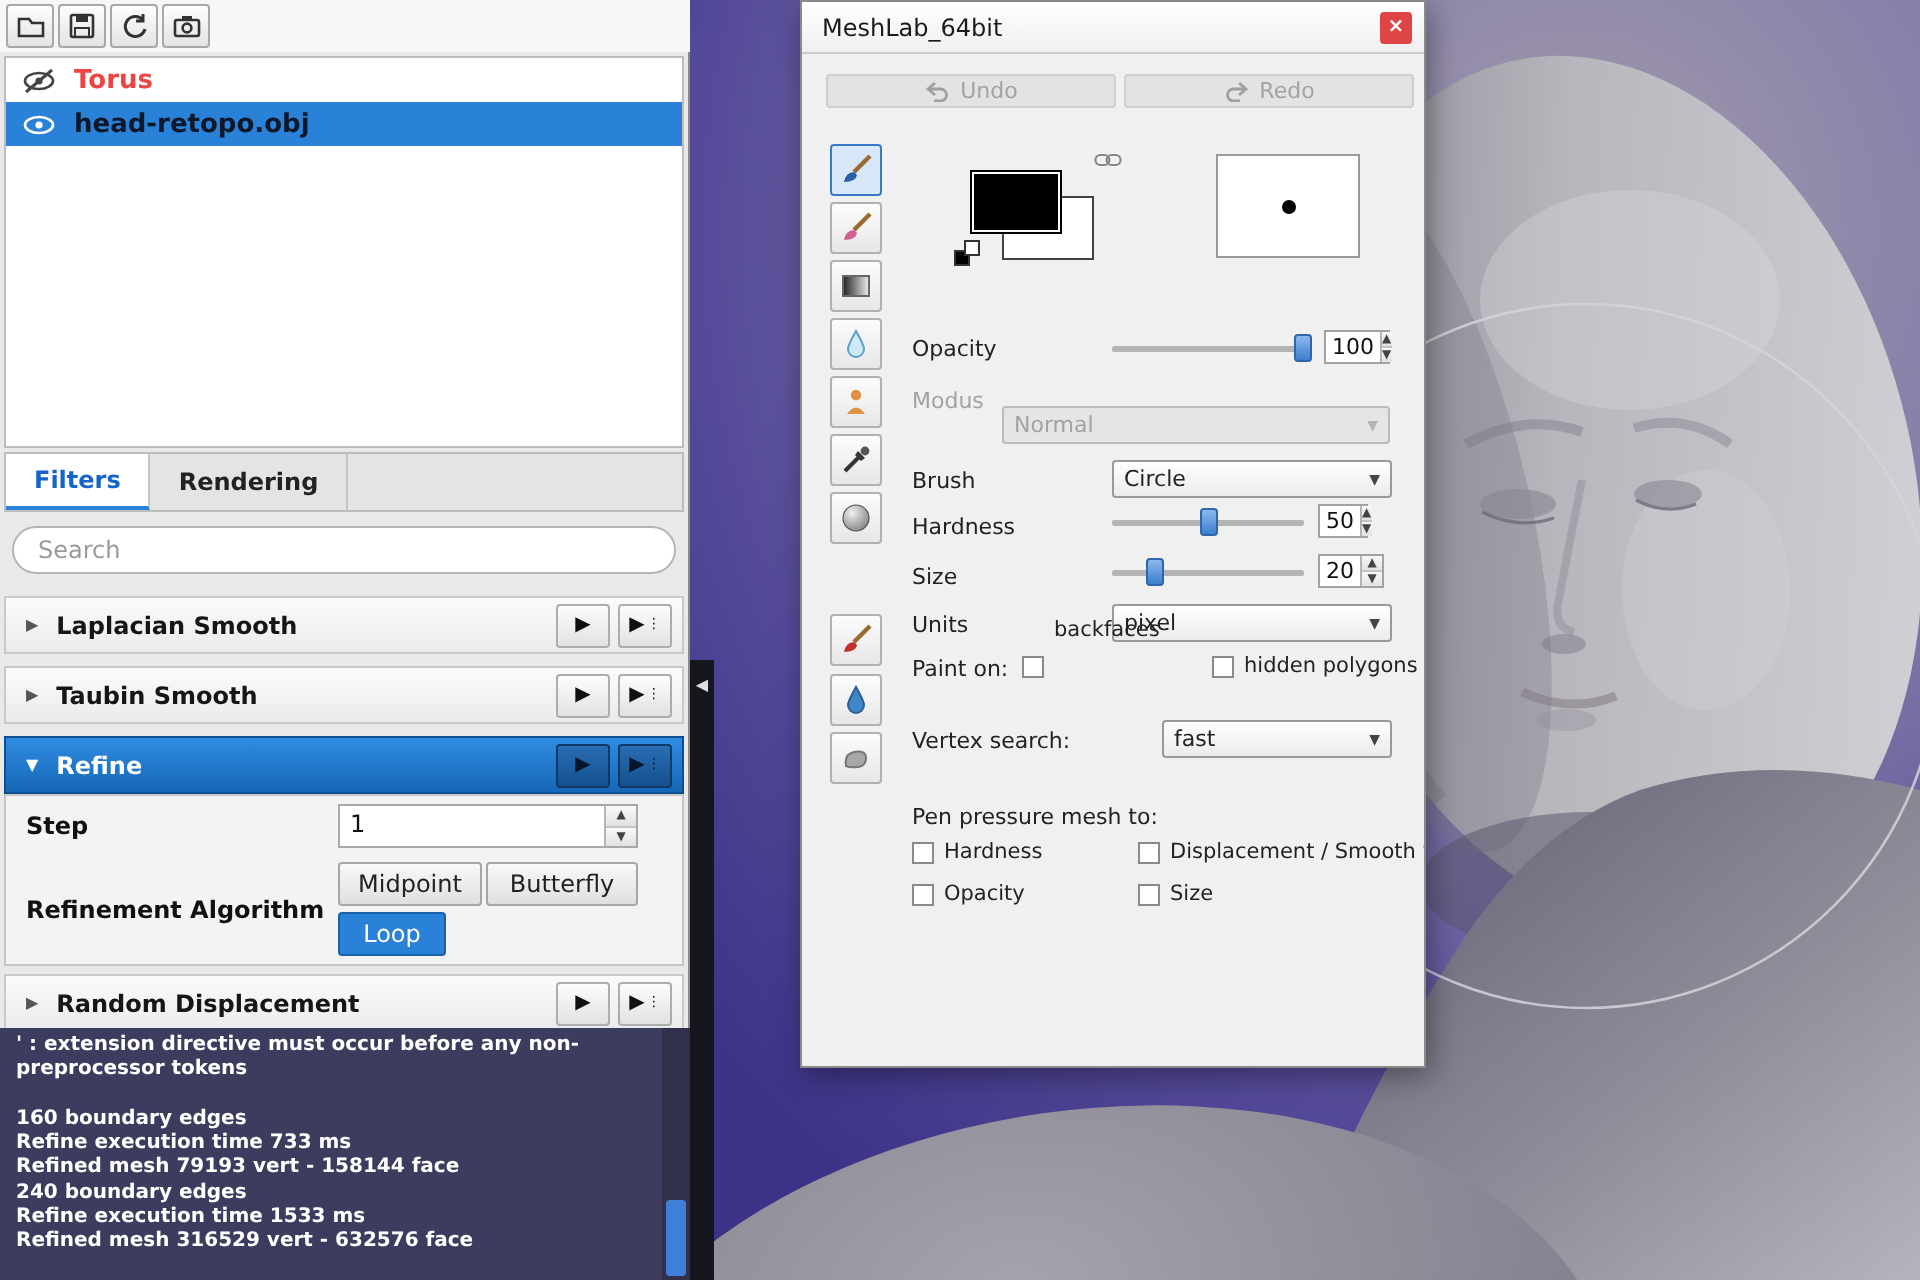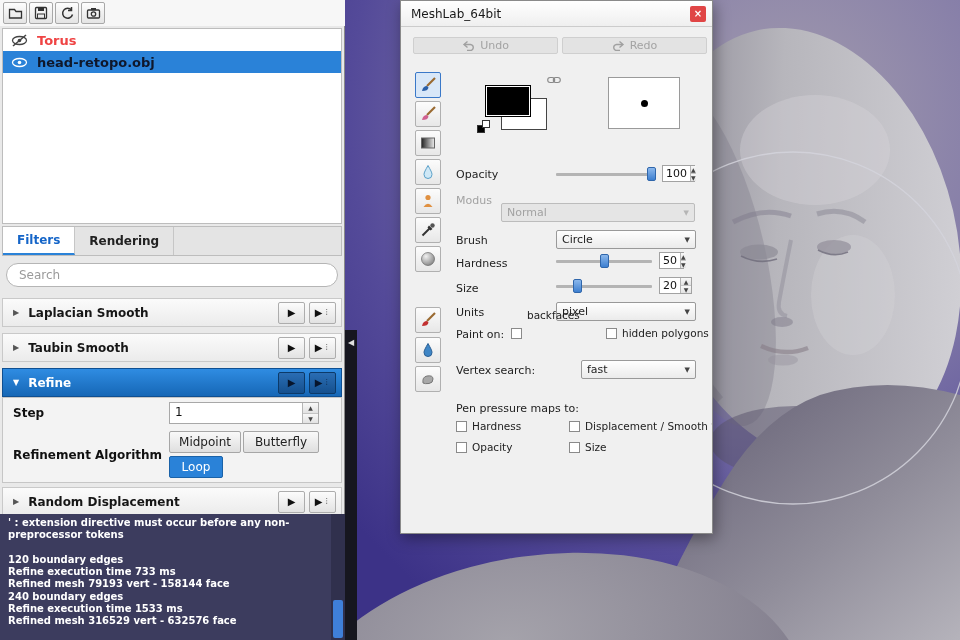--- a/index.html
+++ b/index.html
@@ -274,21 +274,21 @@
   <div class="filter-row" style="top:487px;">
     <span class="exp">▶</span>
     <span class="flbl">Random Displacement</span>
     <span class="mini-btn">▶</span>
     <span class="mini-btn">▶<span class="dots">⋮</span></span>
   </div>
 
   <div id="log">
     <div class="log-line">' : extension directive must occur before any non-preprocessor tokens</div>
     <div class="log-line"></div>
-    <div class="log-line">120 boundary edges</div>
+    <div class="log-line">160 boundary edges</div>
     <div class="log-line">Refine execution time 733 ms</div>
     <div class="log-line">Refined mesh 79193 vert - 158144 face</div>
     <div class="log-line">240 boundary edges</div>
     <div class="log-line">Refine execution time 1533 ms</div>
     <div class="log-line">Refined mesh 316529 vert - 632576 face</div>
     <div id="log-scroll">
       <div id="log-thumb"></div>
     </div>
   </div>
 </div>
@@ -461,21 +461,21 @@
   <span class="cb-label" style="left:126px;top:308px;">backfaces</span>
   <span class="cb" style="left:205px;top:327px;"></span>
   <span class="cb-label" style="left:221px;top:326px;">hidden polygons</span>
 
   <span class="dlg-label" style="left:55px;top:363px;">Vertex search:</span>
   <div class="dd" style="left:180px;top:359px;width:115px;">
     <span>fast</span>
     <span class="arr">▼</span>
   </div>
 
-  <span class="dlg-label" style="left:55px;top:401px;">Pen pressure maps to:</span>
+  <span class="dlg-label" style="left:55px;top:401px;">Pen pressure mesh to:</span>
   <span class="cb" style="left:55px;top:420px;"></span>
   <span class="cb-label" style="left:71px;top:419px;">Hardness</span>
   <span class="cb" style="left:168px;top:420px;"></span>
   <span class="cb-label" style="left:184px;top:419px;">Displacement / Smooth %</span>
   <span class="cb" style="left:55px;top:441px;"></span>
   <span class="cb-label" style="left:71px;top:440px;">Opacity</span>
   <span class="cb" style="left:168px;top:441px;"></span>
   <span class="cb-label" style="left:184px;top:440px;">Size</span>
 </div>
 

